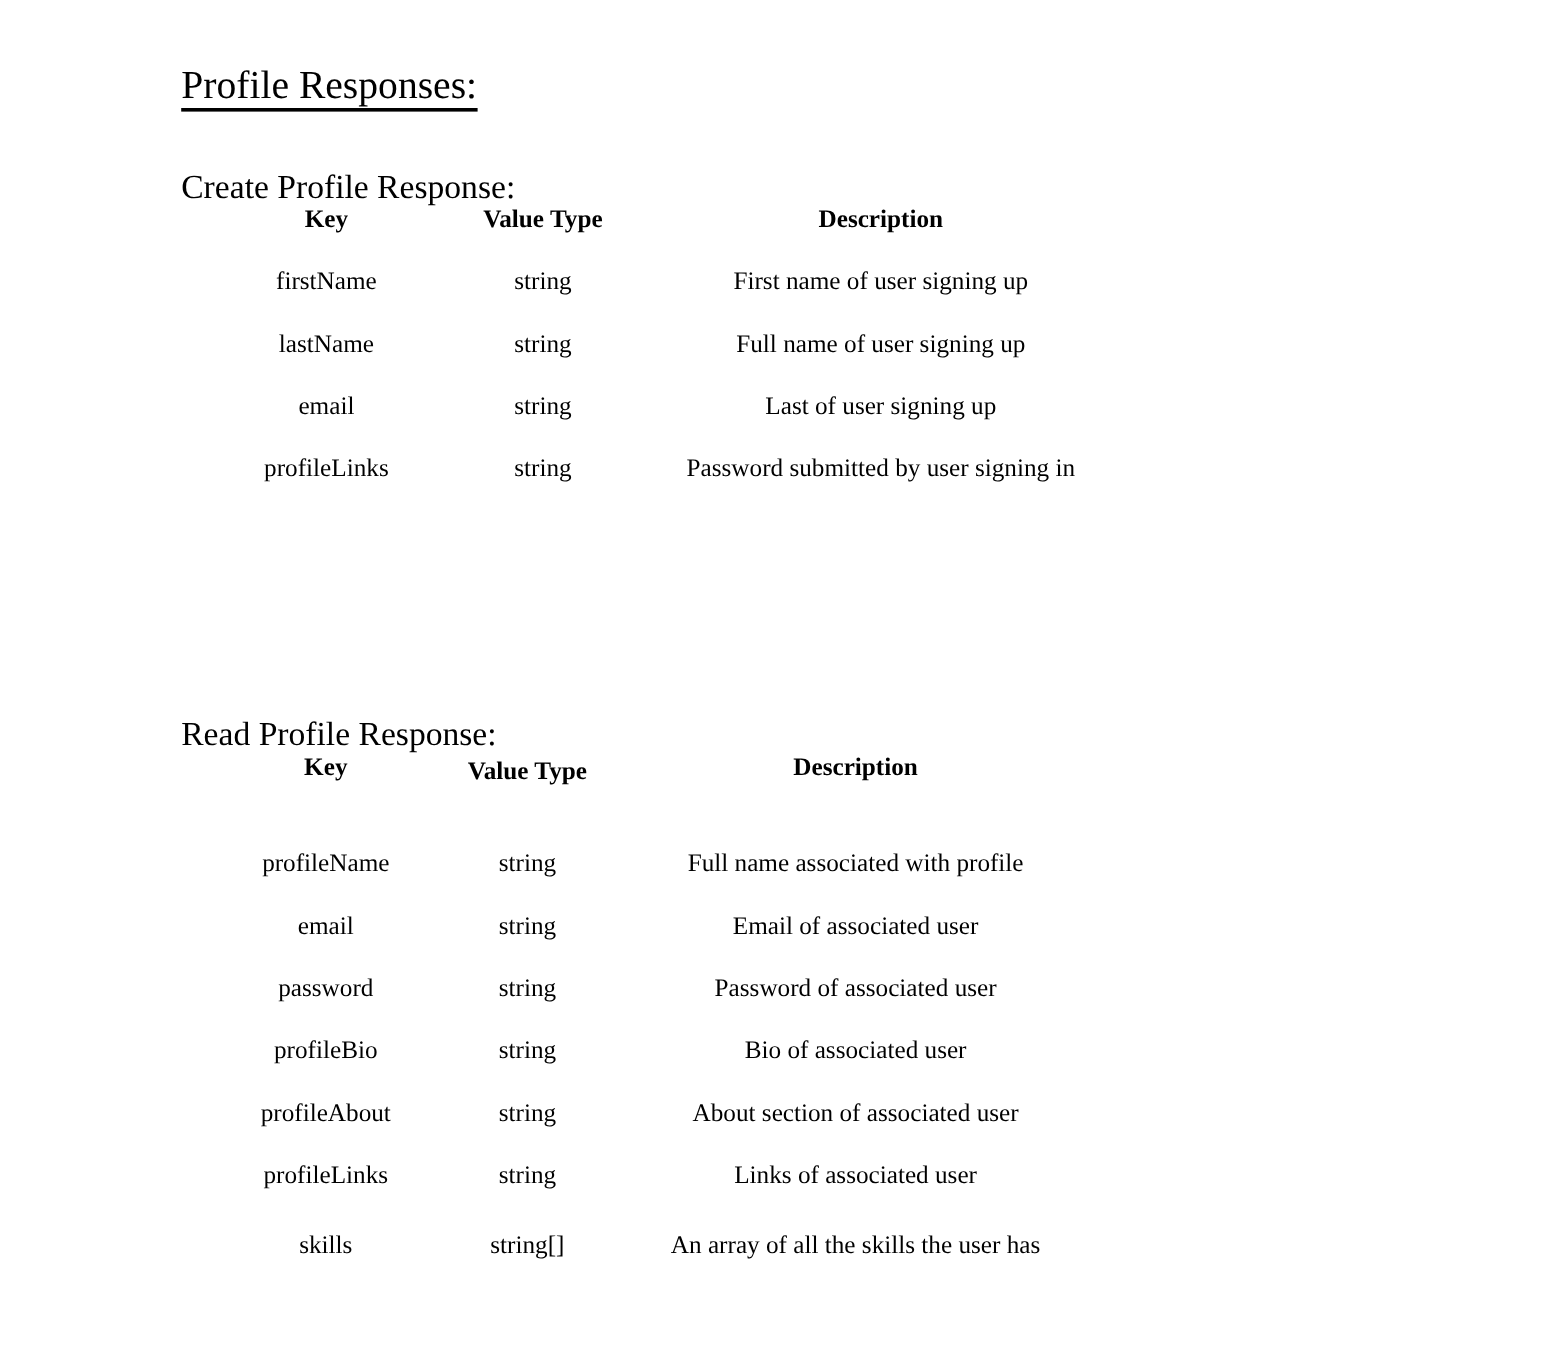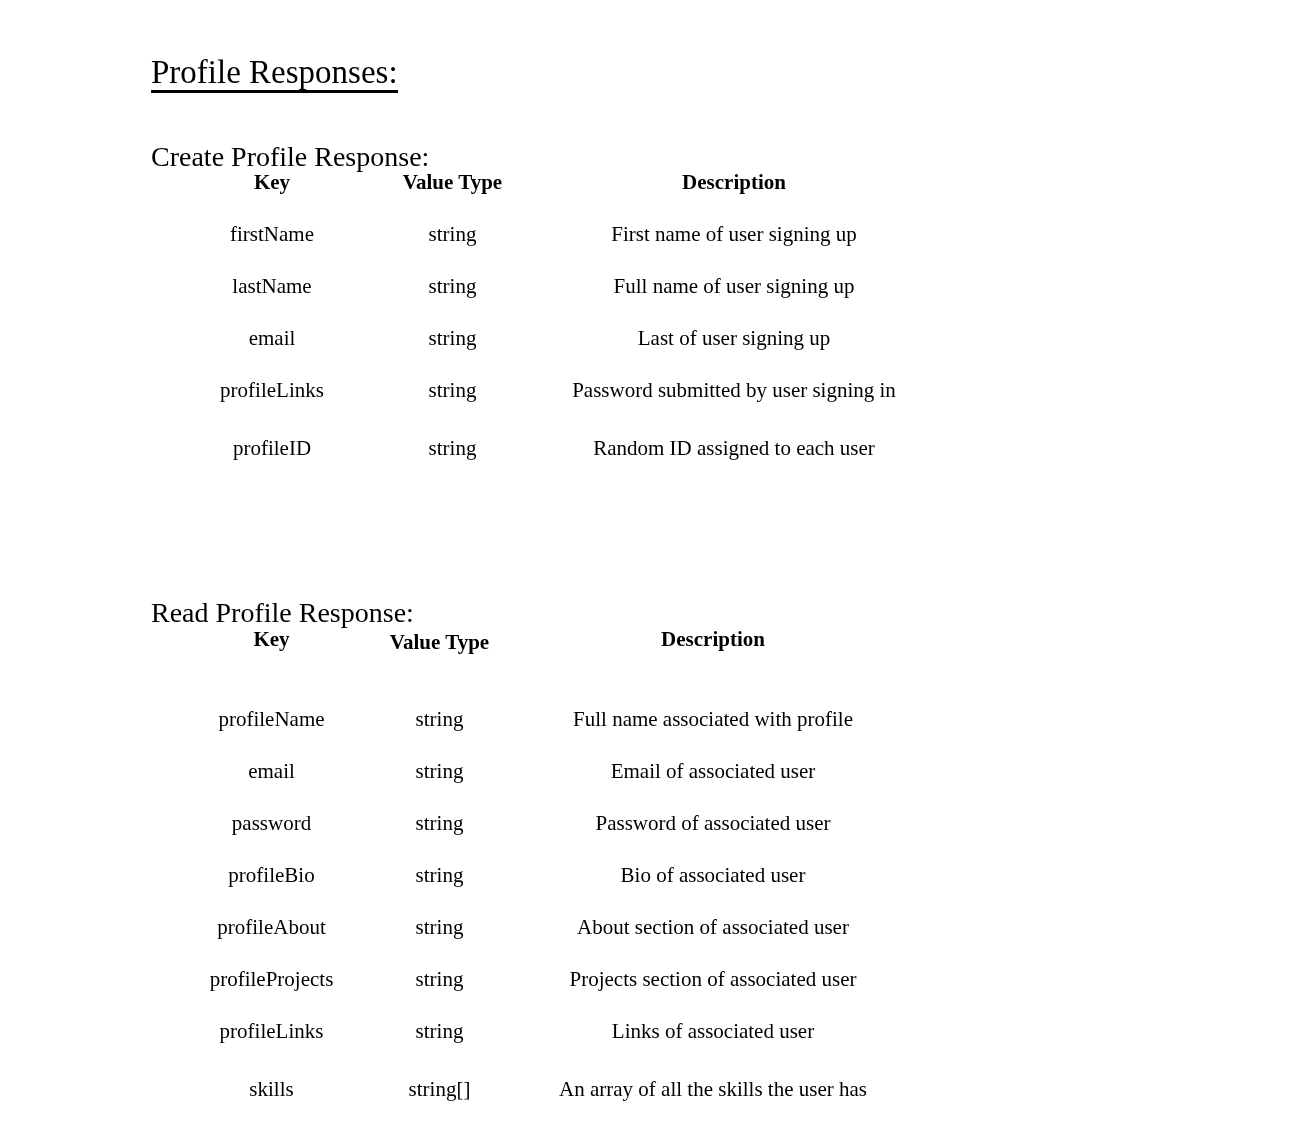--- a/index.html
+++ b/index.html
@@ -131,25 +131,20 @@
       <tr>
         <td class="col-key">email</td>
         <td class="col-type">string</td>
         <td class="col-desc">Last of user signing up</td>
       </tr>
       <tr>
         <td class="col-key">profileLinks</td>
         <td class="col-type">string</td>
         <td class="col-desc">Password submitted by user signing in</td>
       </tr>
-      <tr class="gap-row">
-        <td class="col-key">profileID</td>
-        <td class="col-type">string</td>
-        <td class="col-desc">Random ID assigned to each user</td>
-      </tr>
     </tbody>
   </table>
 
   <h2 class="section-heading" id="heading-read">Read Profile Response:</h2>
 
   <table class="resp-table" id="table-read">
     <thead>
       <tr>
         <th class="col-key">Key</th>
         <th class="col-type type-head">Value Type</th>
@@ -176,25 +171,20 @@
         <td class="col-key">profileBio</td>
         <td class="col-type">string</td>
         <td class="col-desc">Bio of associated user</td>
       </tr>
       <tr>
         <td class="col-key">profileAbout</td>
         <td class="col-type">string</td>
         <td class="col-desc">About section of associated user</td>
       </tr>
       <tr>
-        <td class="col-key">profileProjects</td>
-        <td class="col-type">string</td>
-        <td class="col-desc">Projects section of associated user</td>
-      </tr>
-      <tr>
         <td class="col-key">profileLinks</td>
         <td class="col-type">string</td>
         <td class="col-desc">Links of associated user</td>
       </tr>
       <tr>
         <td class="col-key">skills</td>
         <td class="col-type">string[]</td>
         <td class="col-desc">An array of all the skills the user has</td>
       </tr>
     </tbody>

